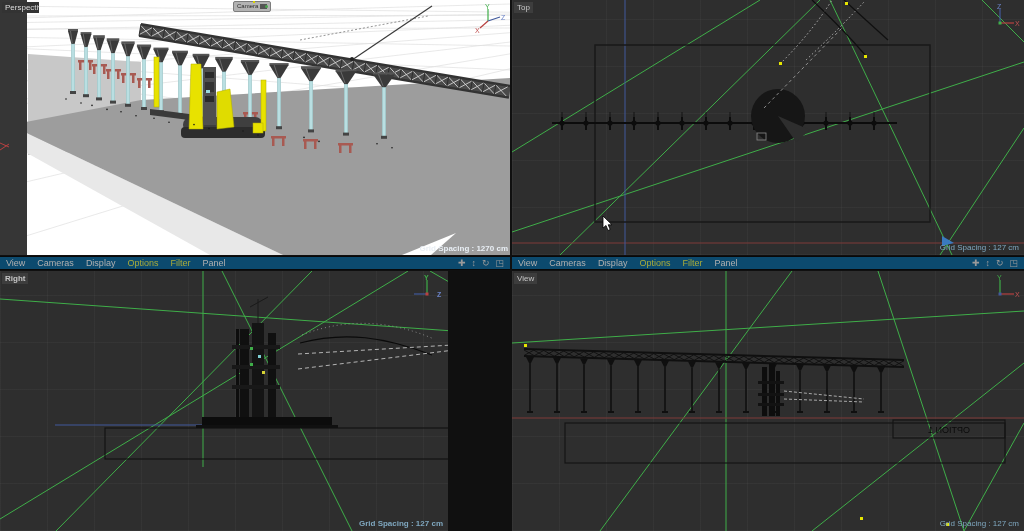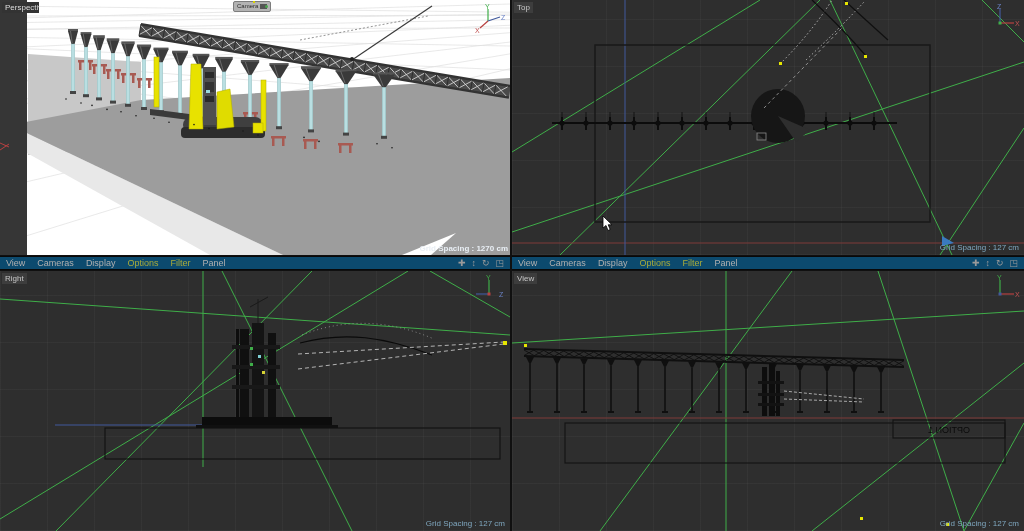--- a/index.html
+++ b/index.html
@@ -5,21 +5,21 @@
   html,body{margin:0;padding:0;background:#0d0d0d;}
   body{width:1024px;height:531px;overflow:hidden;font-family:"Liberation Sans",sans-serif;}
   .stage{position:relative;width:1024px;height:531px;background:#101010;}
   .vp{position:absolute;overflow:hidden;background-color:#2e2e2e;
       background-image:
         repeating-linear-gradient(0deg, rgba(255,255,255,0.03) 0 1px, transparent 1px 47px),
         repeating-linear-gradient(90deg, rgba(255,255,255,0.03) 0 1px, transparent 1px 47px);}
   .vp.light{background:#ffffff;}
   #vp-persp{left:0;top:0;width:510px;height:255px;}
   #vp-top{left:512px;top:0;width:512px;height:255px;}
-  #vp-right{left:0;top:271px;width:510px;height:260px;}
+  #vp-right{left:0;top:271px;width:448px;height:260px;font-weight:bold;}
   #vp-front{left:512px;top:271px;width:512px;height:260px;}
   .scene{position:absolute;left:0;top:0;}
   .vp-label{position:absolute;left:2px;top:2px;background:#3d3d3d;color:#c6c6c6;
             font-size:8px;line-height:11px;padding:0 3px;white-space:nowrap;z-index:5;}
   #vp-persp .vp-label{background:#333;color:#ddd;max-width:31px;overflow:hidden;}
   .grid-label{position:absolute;right:5px;bottom:3px;font-size:8px;color:#7fa7bf;z-index:5;white-space:nowrap;}
   #vp-persp .grid-label{color:#e9eff5;right:2px;bottom:2px;font-weight:bold;}
   .gizmo{position:absolute;right:3px;top:3px;width:36px;height:34px;z-index:5;}
   .gizmo text{font-size:7px;font-family:"Liberation Sans",sans-serif;}
   .menubar{position:absolute;height:14px;background:#0c4a6e;border-top:1px solid #090909;border-bottom:1px solid #090909;

